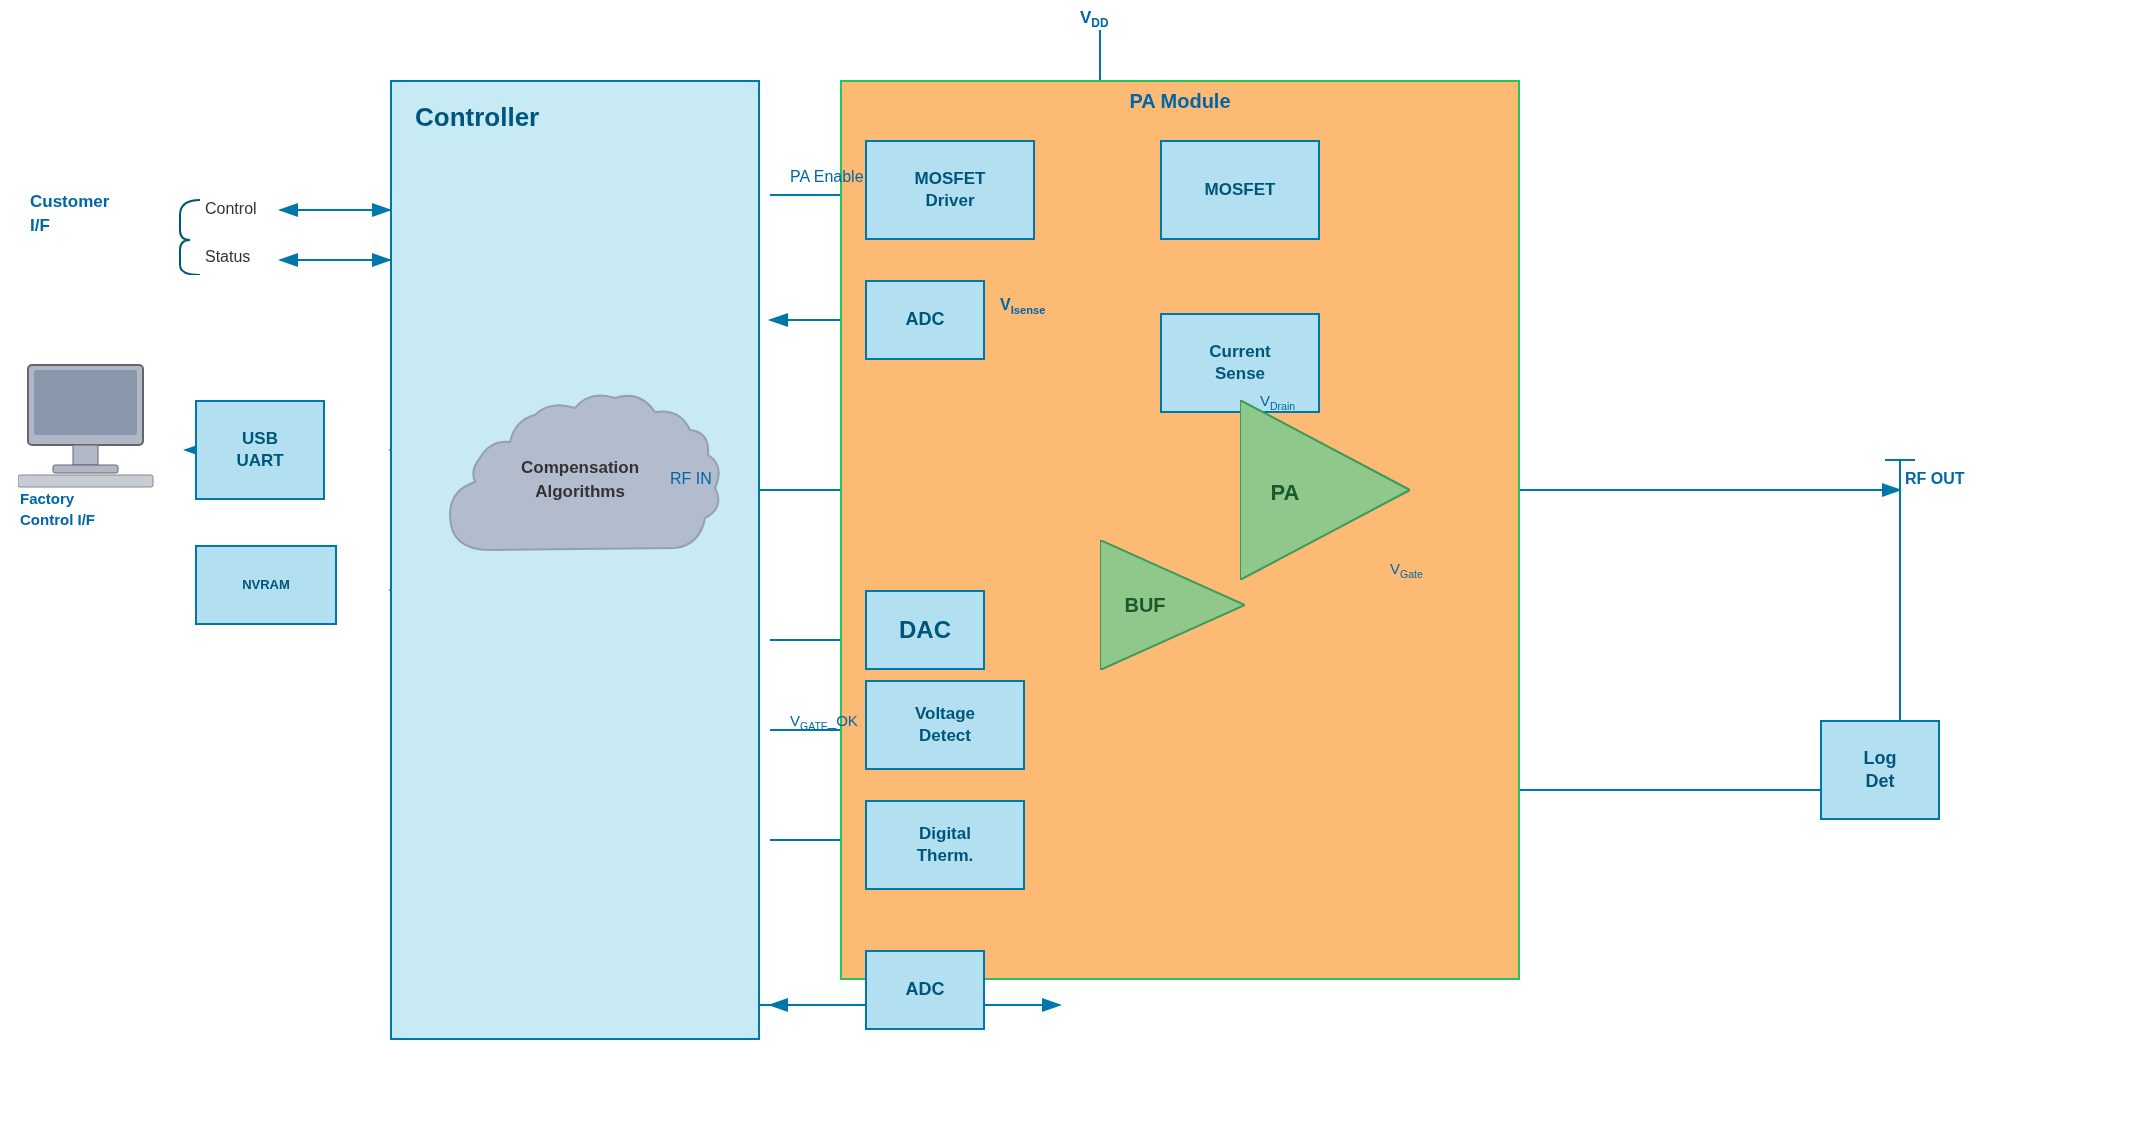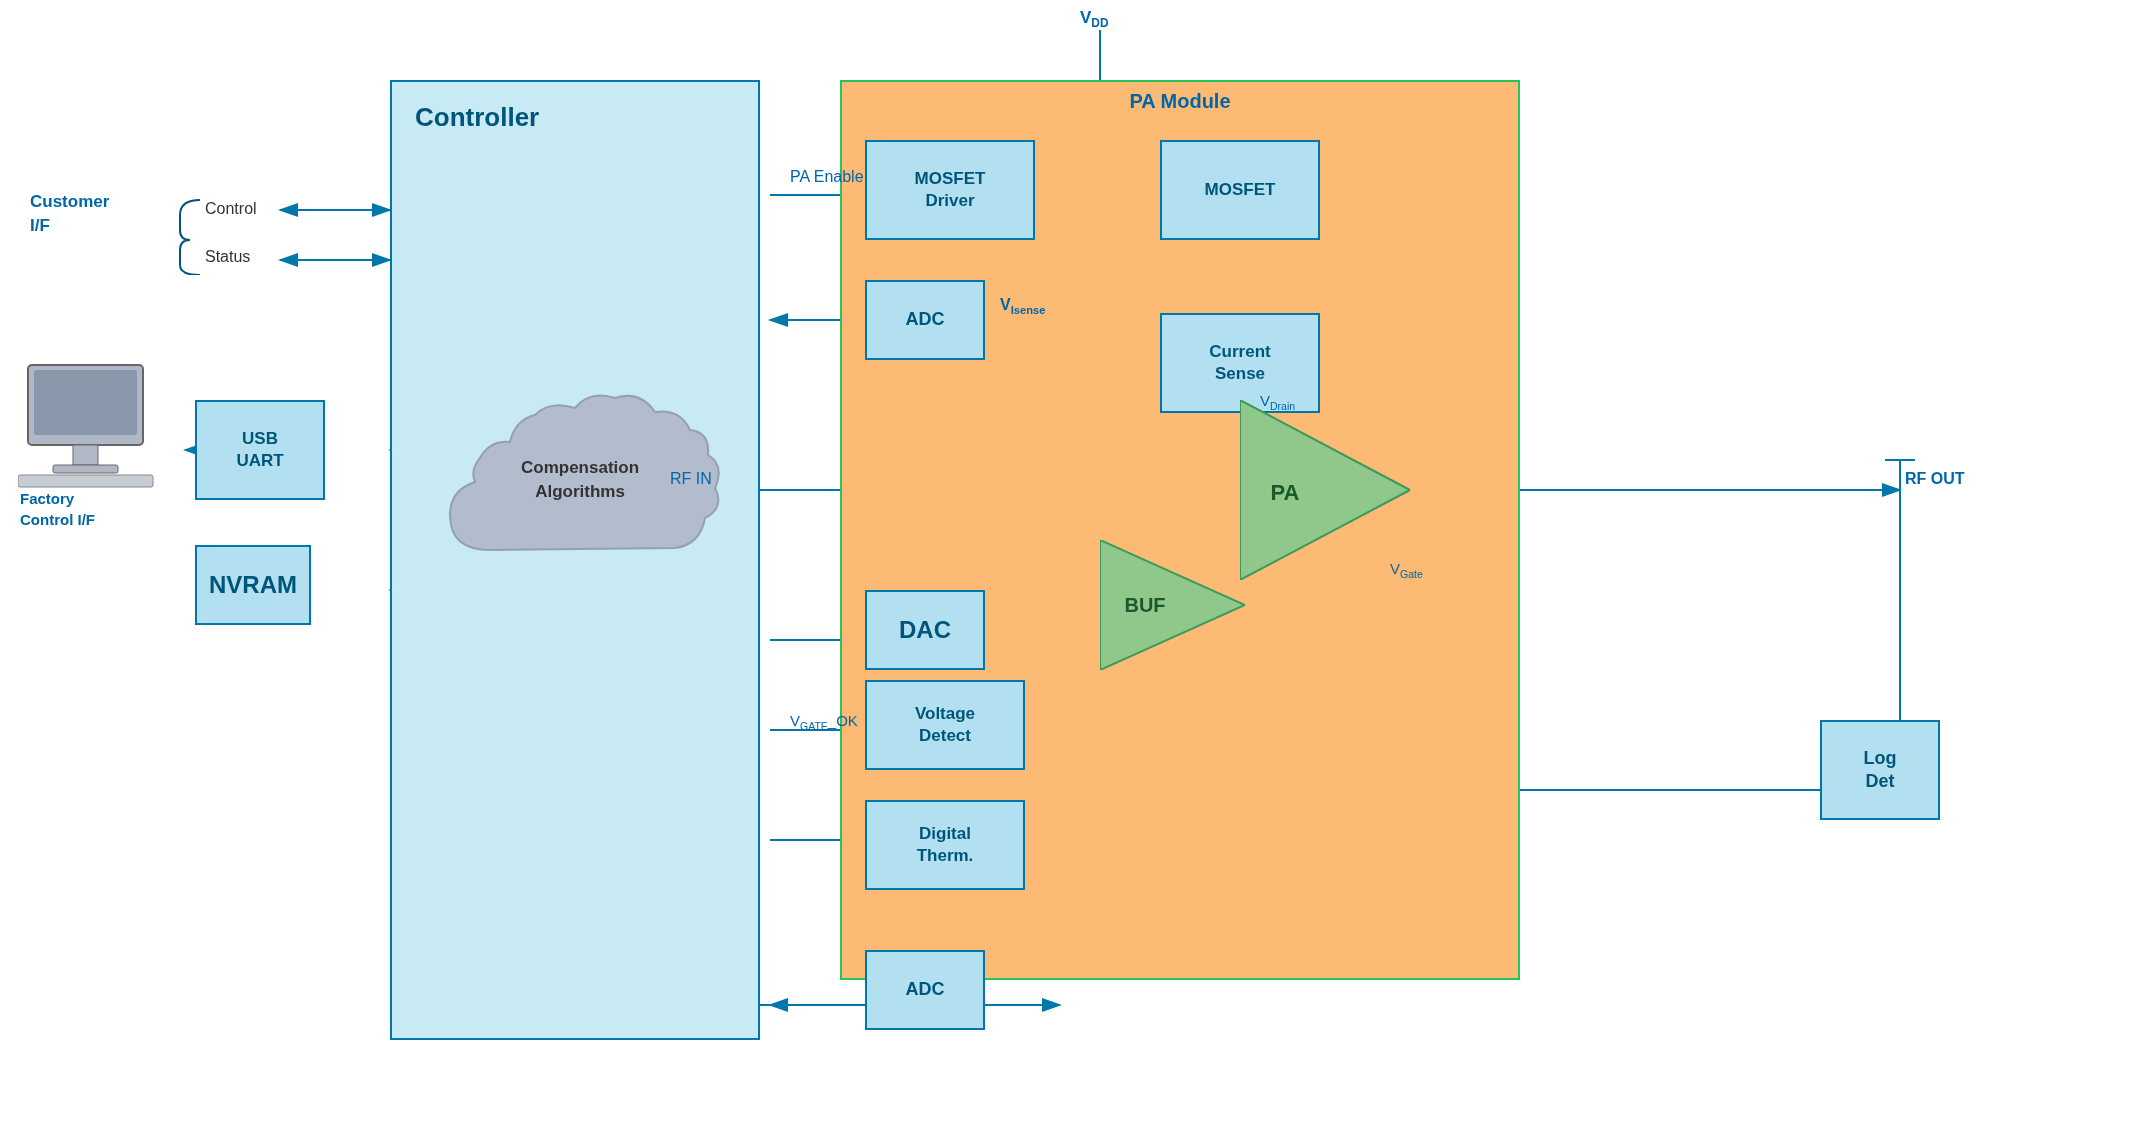--- a/index.html
+++ b/index.html
@@ -253,21 +253,21 @@
   </div>
 
   <div class="block" style="left:1820px; top:720px; width:120px; height:100px; font-size:18px;">
     Log<br>Det
   </div>
 
   <div class="block" style="left:195px; top:400px; width:130px; height:100px; font-size:17px;">
     USB<br>UART
   </div>
 
-  <div class="block" style="left:195px; top:545px; width:116px; height:80px; font-size:24px;">
+  <div class="block" style="left:195px; top:545px; width:142px; height:80px; font-size:13px;">
     NVRAM
   </div>
 
   <div class="computer" style="left:18px; top:360px;">
     <svg width="155" height="130" viewBox="0 0 155 130">
 
       <rect x="10" y="5" width="115" height="80" rx="4" fill="#b0b8c8" stroke="#666" stroke-width="2"></rect>
       <rect x="16" y="10" width="103" height="65" rx="2" fill="#8898aa"></rect>
 
       <rect x="55" y="85" width="25" height="20" fill="#b0b8c8" stroke="#666" stroke-width="1"></rect>

